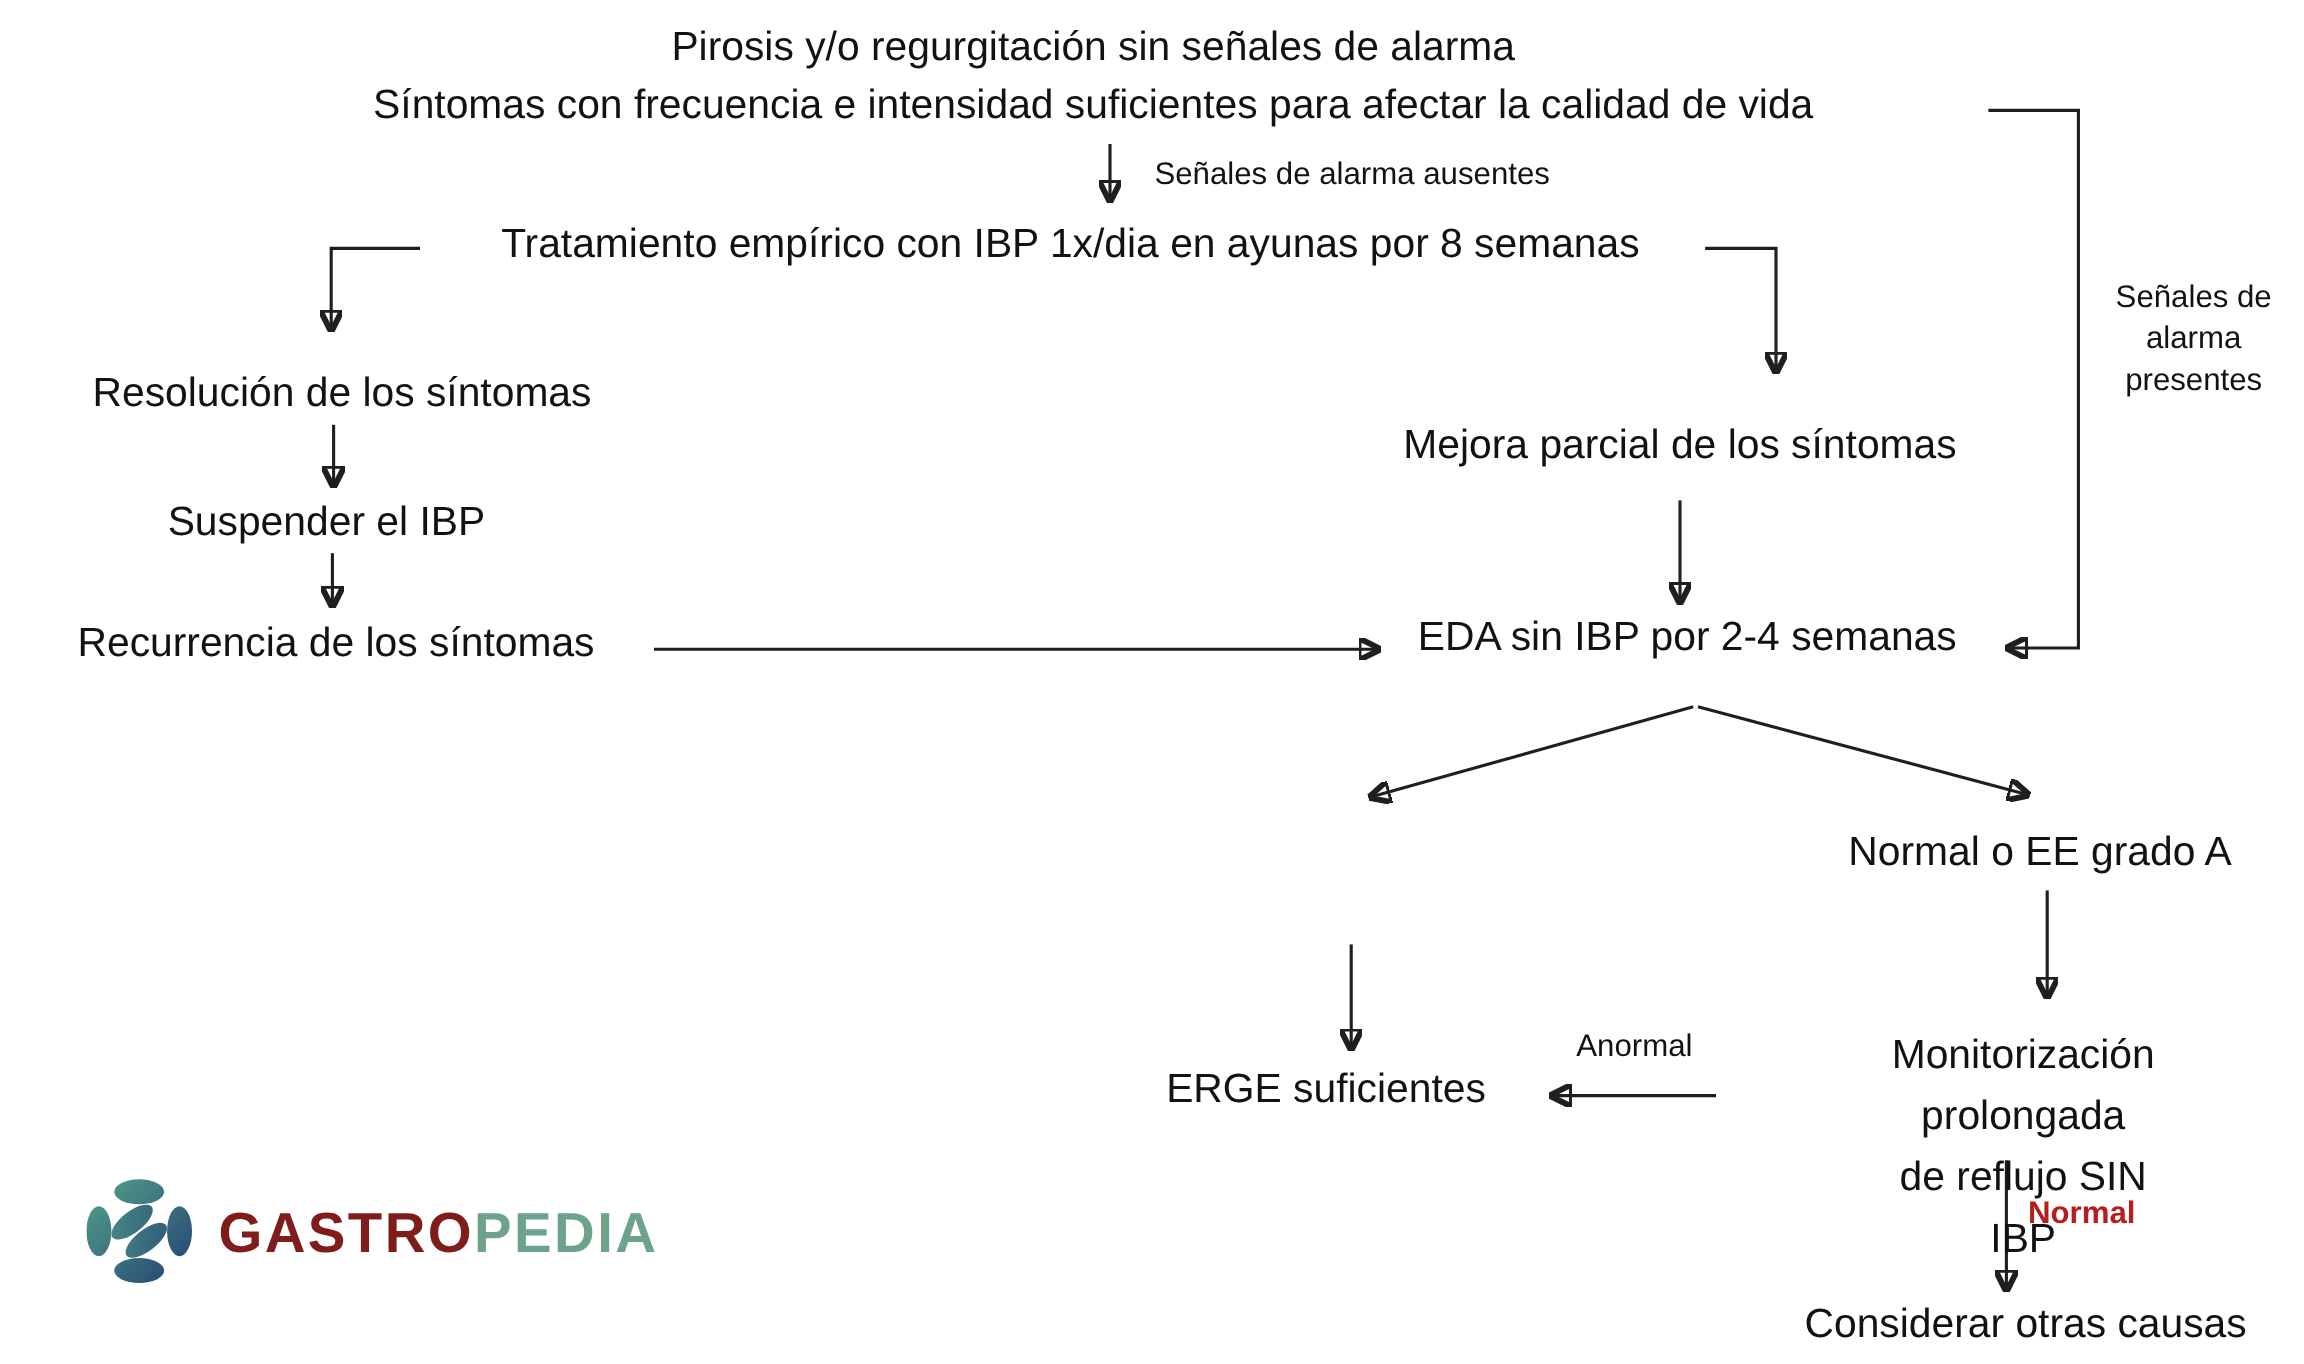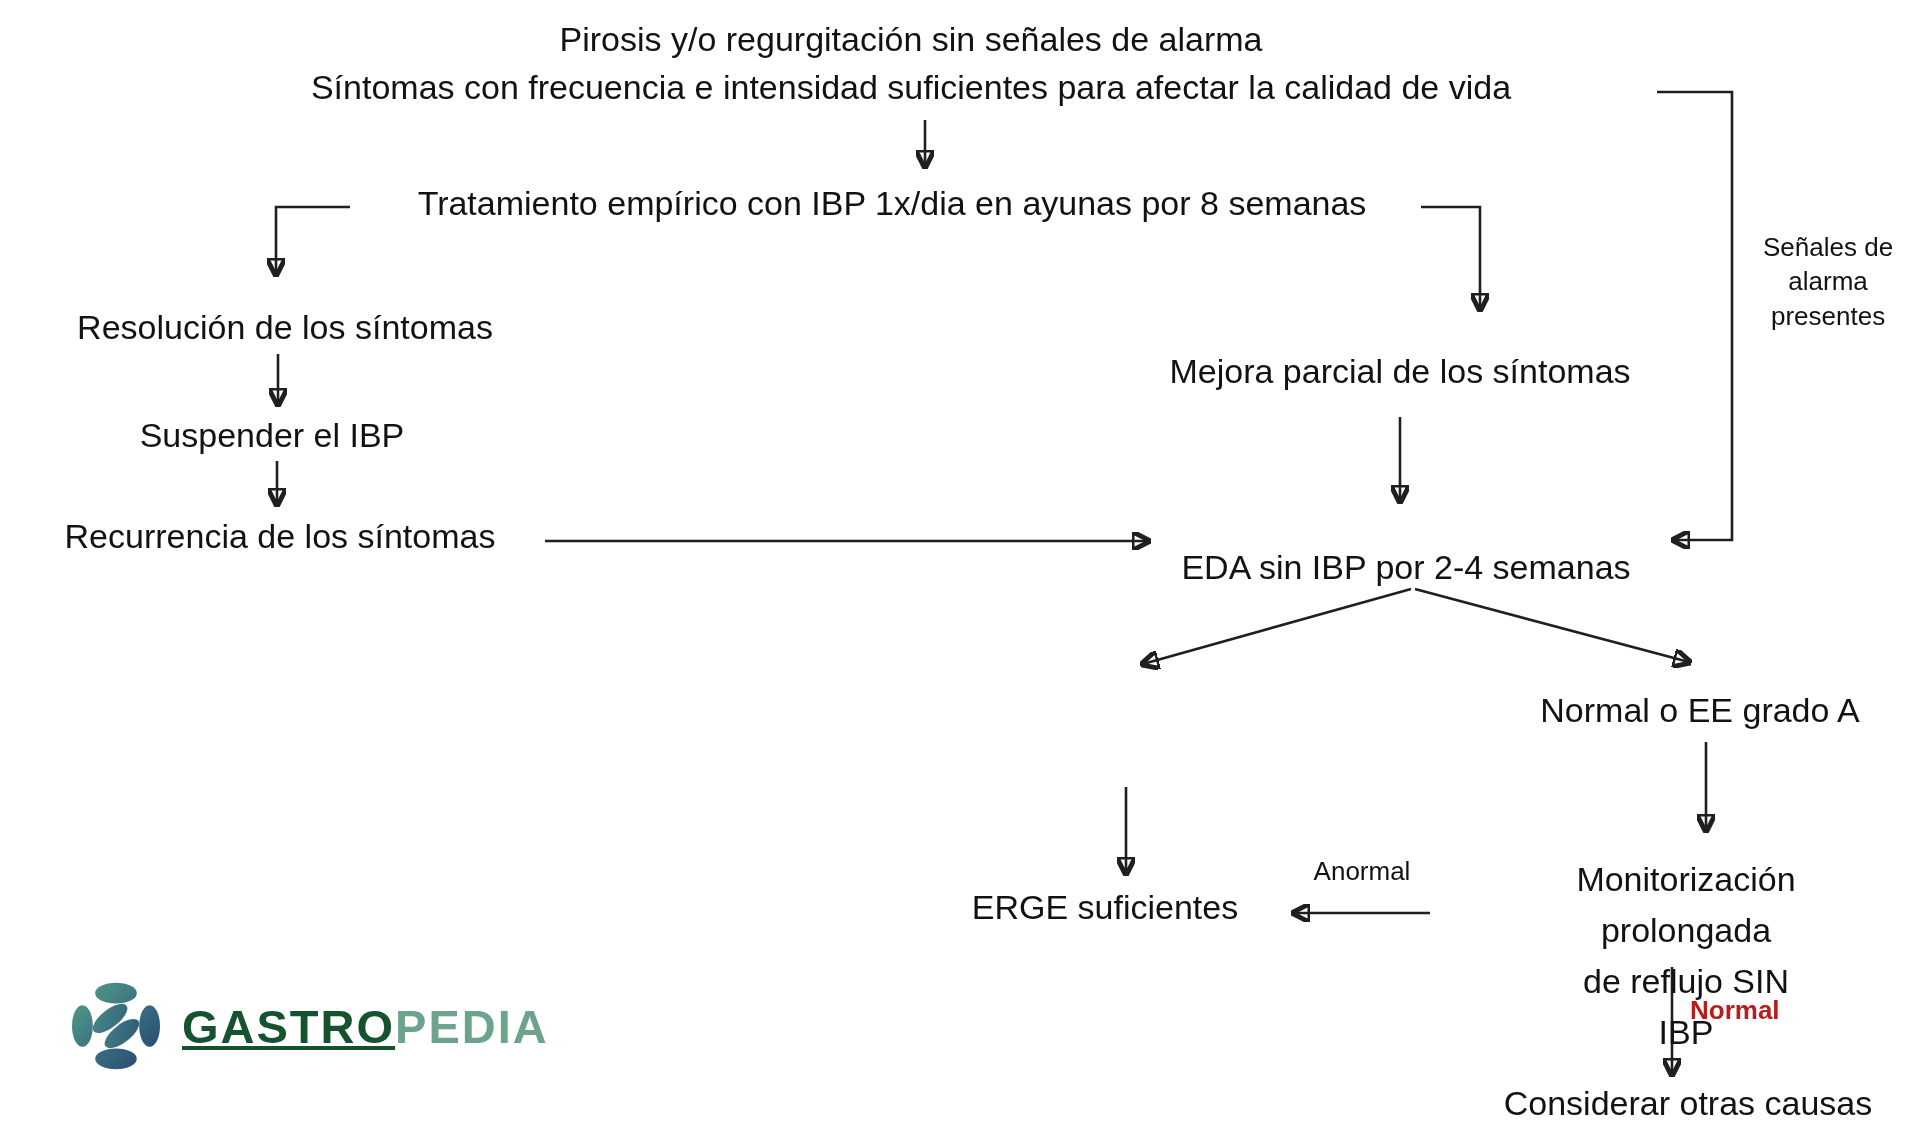--- a/index.html
+++ b/index.html
@@ -25,21 +25,21 @@
   .leftalign{transform:none;}
   
   #title1{left:911px;top:18px;}
   #title2{left:911px;top:66px;}
   #lbl-ausentes{left:962px;top:128px;}
   #node-tratamiento{left:892px;top:182px;}
   #node-resolucion{left:285px;top:306px;}
   #node-suspender{left:272px;top:414px;}
   #node-recurrencia{left:280px;top:515px;}
   #node-mejora{left:1400px;top:350px;}
-  #node-eda{left:1406px;top:510px;margin-top:36px;}
+  #node-eda{left:1406px;top:510px;}
   #lbl-presentes{left:1763px;top:230px;line-height:1.32;}
   #node-ee{left:1134px;top:678px;}
   #node-normal-ee{left:1700px;top:689px;}
   #node-erge{left:1105px;top:886px;}
   #lbl-anormal{left:1362px;top:855px;}
   #node-monitorizacion{left:1686px;top:854px;}
   #lbl-normal{left:1690px;top:994px;font-weight:bold;color:#b91c1c;}
   #node-considerar{left:1688px;top:1082px;}
   
   #logo{position:absolute;left:72px;top:980px;display:flex;align-items:center;gap:22px;}
@@ -73,20 +73,21 @@
     <line x1="1415" y1="589" x2="1689" y2="662" marker-end="url(#ah)"></line>
     <line x1="1126" y1="787" x2="1126" y2="873" marker-end="url(#ah)"></line>
     <line x1="1706" y1="742" x2="1706" y2="830" marker-end="url(#ah)"></line>
     <line x1="1430" y1="913" x2="1294" y2="913" marker-end="url(#ah)"></line>
     <line x1="1672" y1="967" x2="1672" y2="1074" marker-end="url(#ah)"></line>
   </svg>
 
   <div class="node" id="title1">Pirosis y/o regurgitación sin señales de alarma</div>
   <div class="node" id="title2">Síntomas con frecuencia e intensidad suficientes para afectar la calidad de vida</div>
 
+  <div class="node small leftalign" id="lbl-ausentes">Señales de alarma ausentes</div>
   <div class="node small leftalign multi" id="lbl-presentes">Señales de
 alarma
 presentes</div>
   <div class="node small" id="lbl-anormal">Anormal</div>
   <div class="node small leftalign" id="lbl-normal">Normal</div>
 
   <div class="node" id="node-tratamiento">Tratamiento empírico con IBP 1x/dia en ayunas por 8 semanas</div>
   <div class="node" id="node-resolucion">Resolución de los síntomas</div>
   <div class="node" id="node-suspender">Suspender el IBP</div>
   <div class="node" id="node-recurrencia">Recurrencia de los síntomas</div>
@@ -109,17 +110,17 @@
         <ellipse cx="55" cy="67" rx="26" ry="11" fill="url(#logograd2)"></ellipse>
       </g>
       <defs>
         <linearGradient id="logograd2" x1="0" y1="0" x2="110" y2="110" gradientUnits="userSpaceOnUse">
           <stop offset="0%" stop-color="#55a38c"></stop>
           <stop offset="100%" stop-color="#223f72"></stop>
         </linearGradient>
       </defs>
     </svg>
     <div id="brand">
-      <span id="brand-gastro" style="color:#14532d;text-decoration:underline;">GASTRO</span><span id="brand-pedia" style="color:#6da28b;">PEDIA</span>
+      <span id="brand-gastro" style="color:#7f1d1d;">GASTRO</span><span id="brand-pedia" style="color:#6da28b;">PEDIA</span>
     </div>
   </div>
 
 </div>
 
 </body></html>

